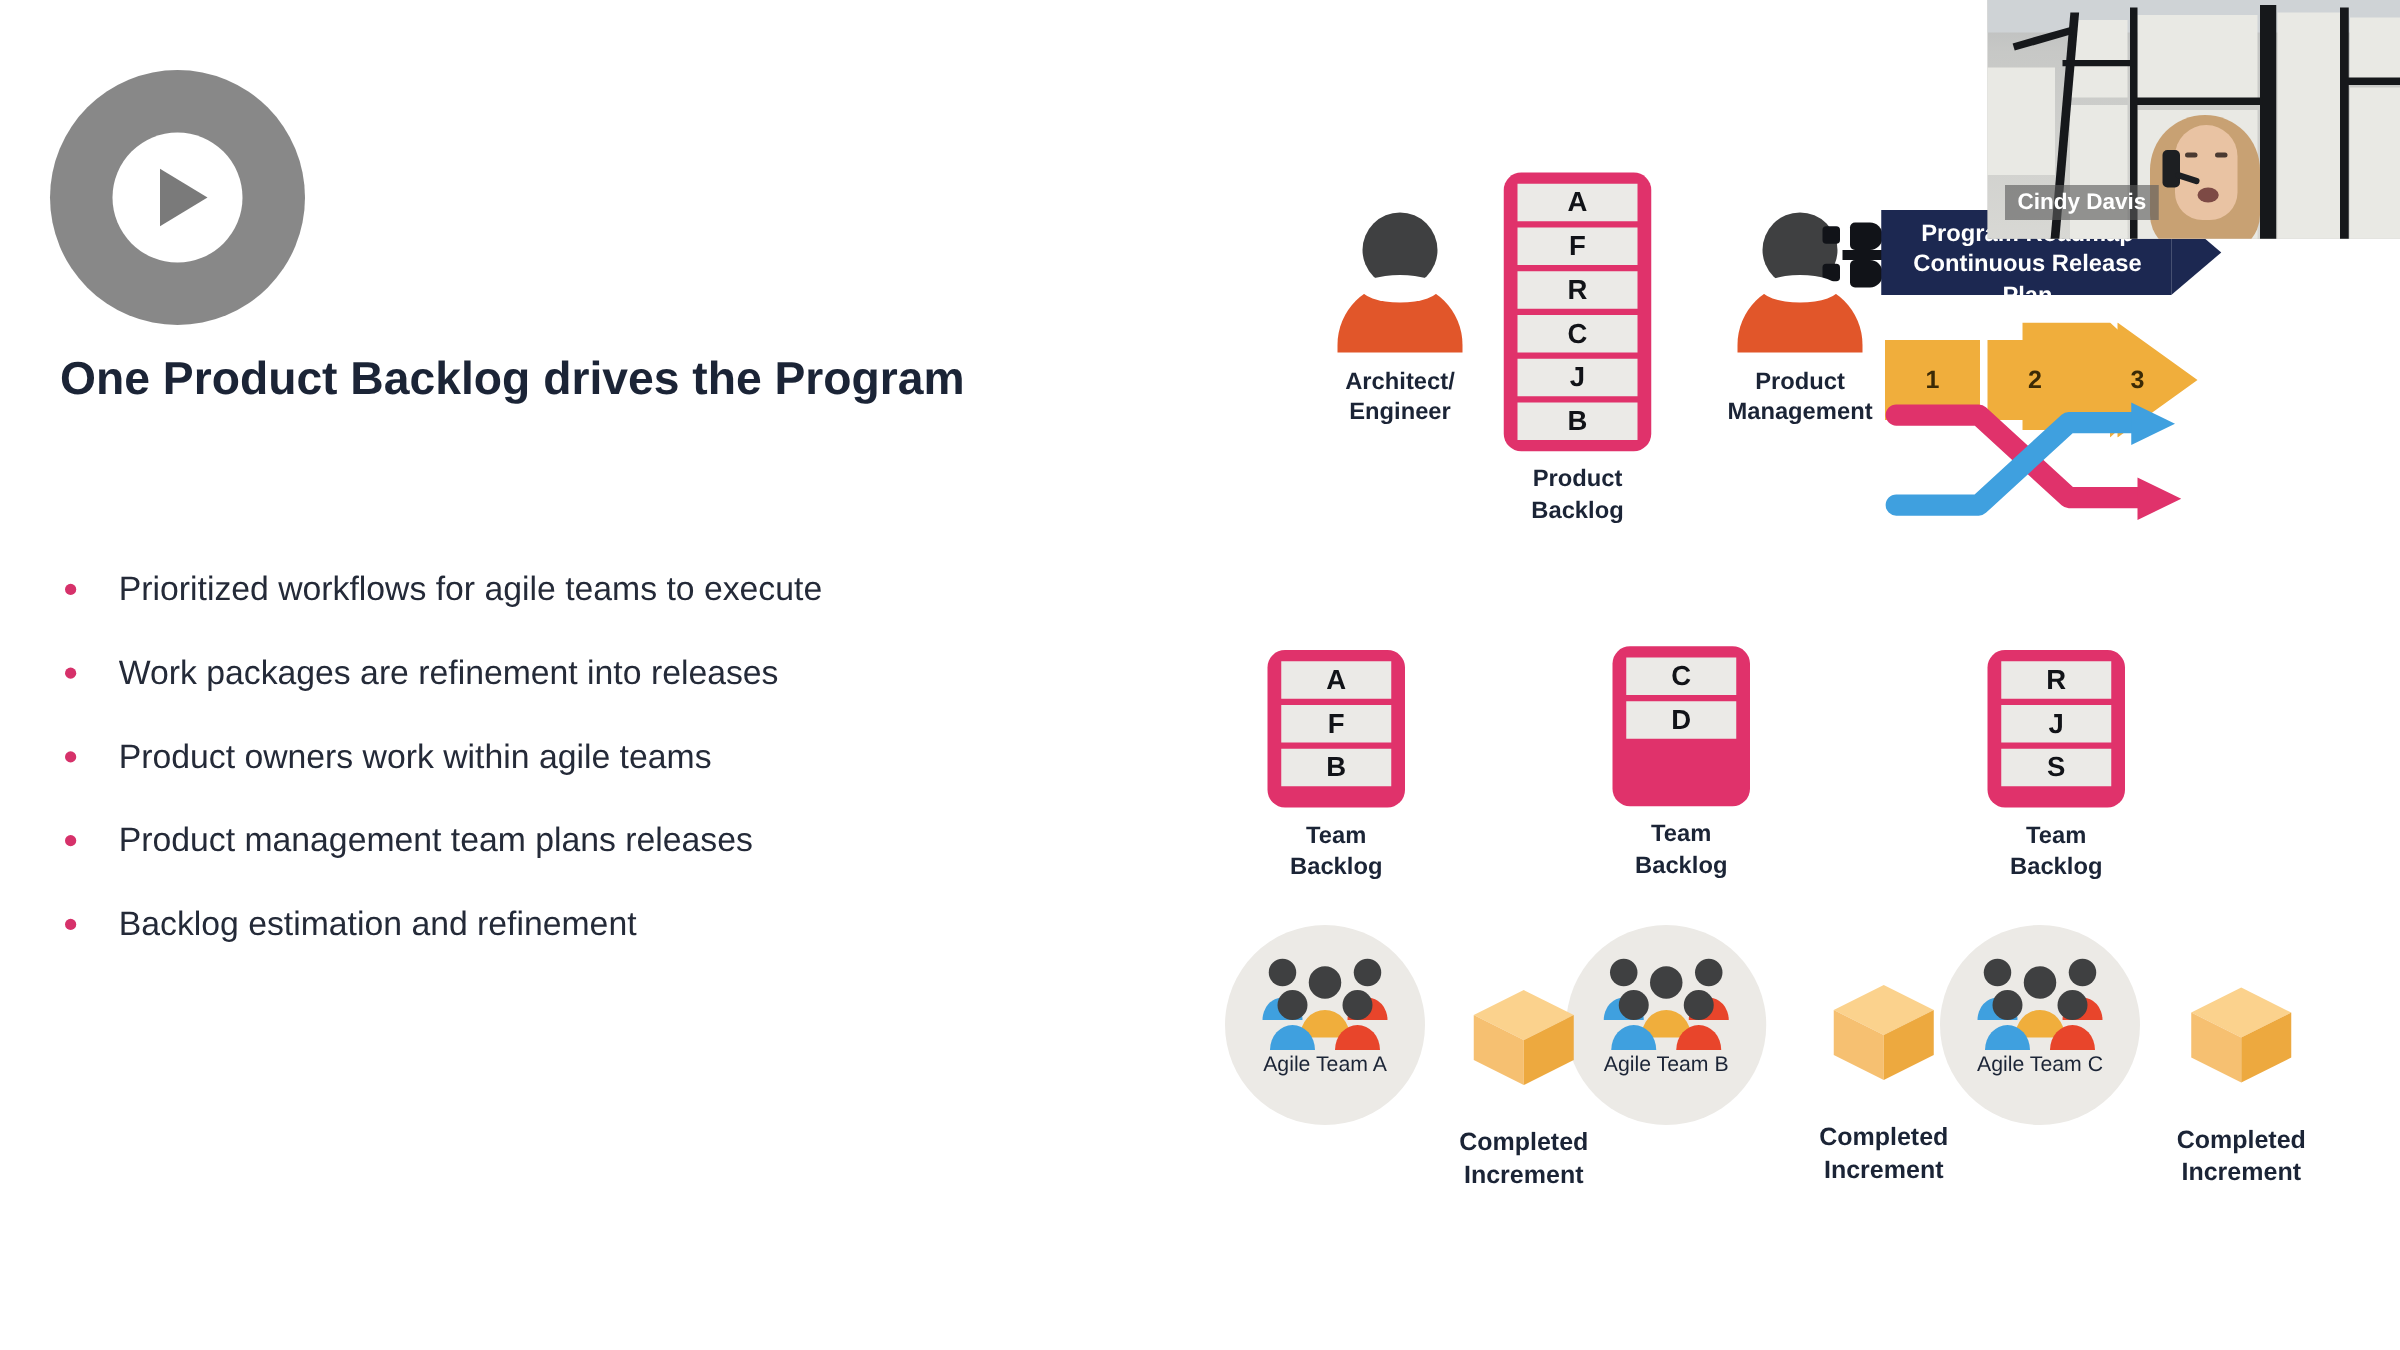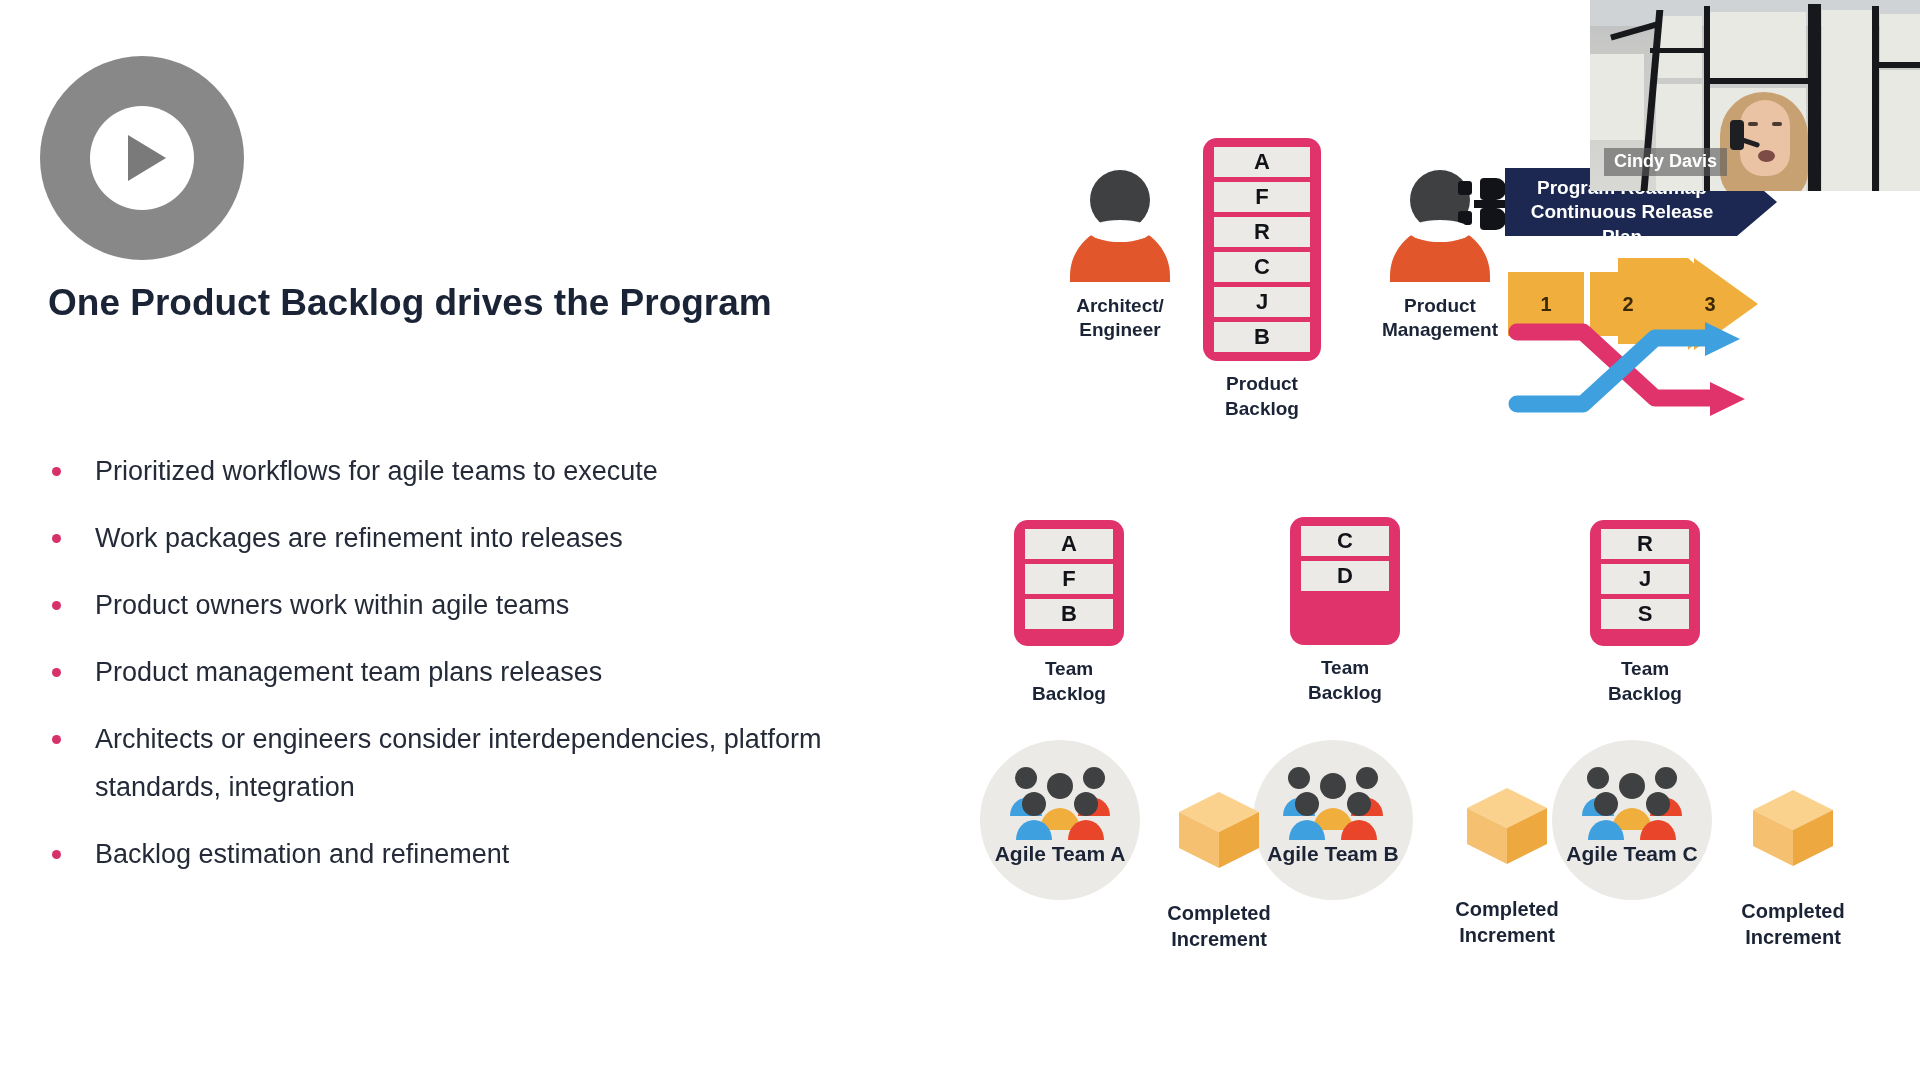--- a/index.html
+++ b/index.html
@@ -201,22 +201,22 @@
     position: absolute; left: 0; top: 0;
     width: 160px; height: 160px; border-radius: 50%;
     background: #eceae6;
   }
   .team .people { position: absolute; left: 24px; top: 24px; width: 112px; height: 76px; }
   .team .tlbl {
     position: absolute;
     left: -16px; top: 102px;
     width: 192px;
     text-align: center;
-    font-size: 21px;
-    font-weight: bold;
+    font-size: 17px;
+    font-weight: normal;
     color: #1b2436;
     white-space: nowrap;
   }
 
   
   .increment { position: absolute; text-align: center; }
   .increment .cube { position: relative; width: 84px; height: 80px; margin: 0 auto; }
   .increment .clbl {
     margin-top: 26px;
     font-size: 20px;
@@ -297,21 +297,20 @@
 
 <div id="slide">
 
 
   <div id="headline">One Product Backlog drives the Program</div>
   <ul id="bullets">
     <li><span class="dot"></span><span>Prioritized workflows for agile teams to execute</span></li>
     <li><span class="dot"></span><span>Work packages are refinement into releases</span></li>
     <li><span class="dot"></span><span>Product owners work within agile teams</span></li>
     <li><span class="dot"></span><span>Product management team plans releases</span></li>
-    <li><span class="dot"></span><span>Architects or engineers consider interdependencies, platform standards, integration</span></li>
     <li><span class="dot"></span><span>Backlog estimation and refinement</span></li>
   </ul>
 
   <div id="diagram">
 
     <div class="person" style="left:1040px; top:170px; width:160px;">
       <div class="glyph">
         <div class="head"></div>
         <div class="neck"></div>
         <div class="body"></div>

